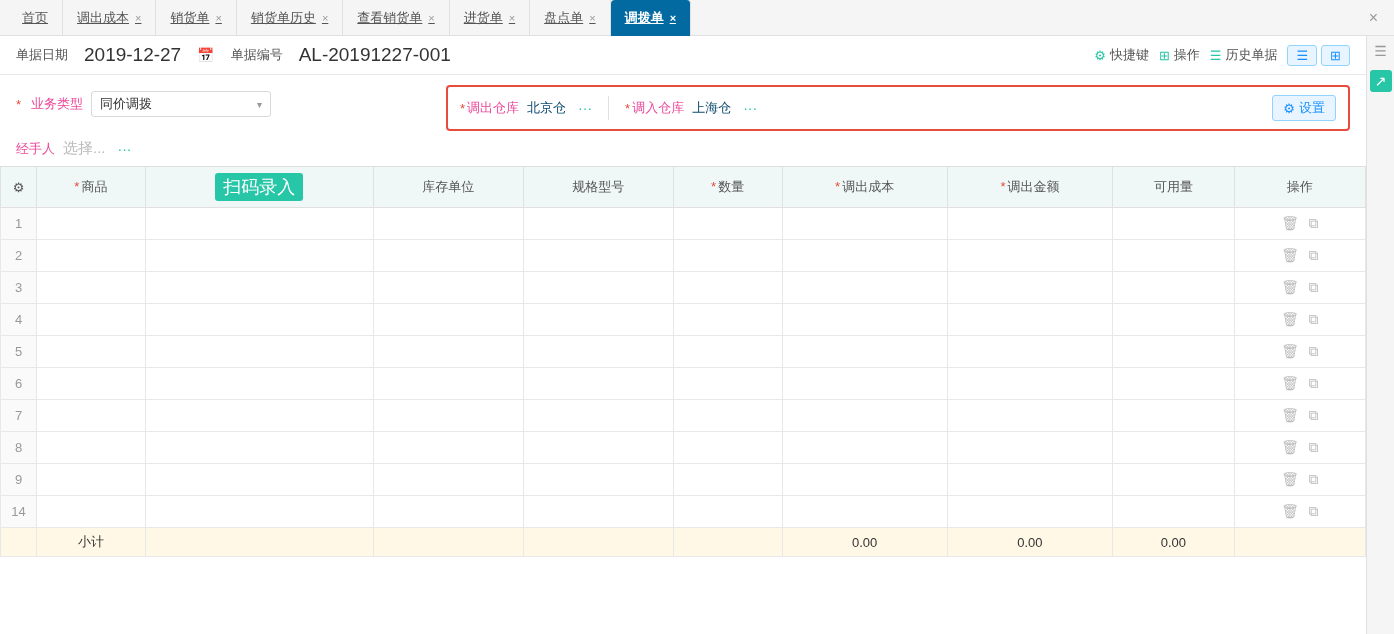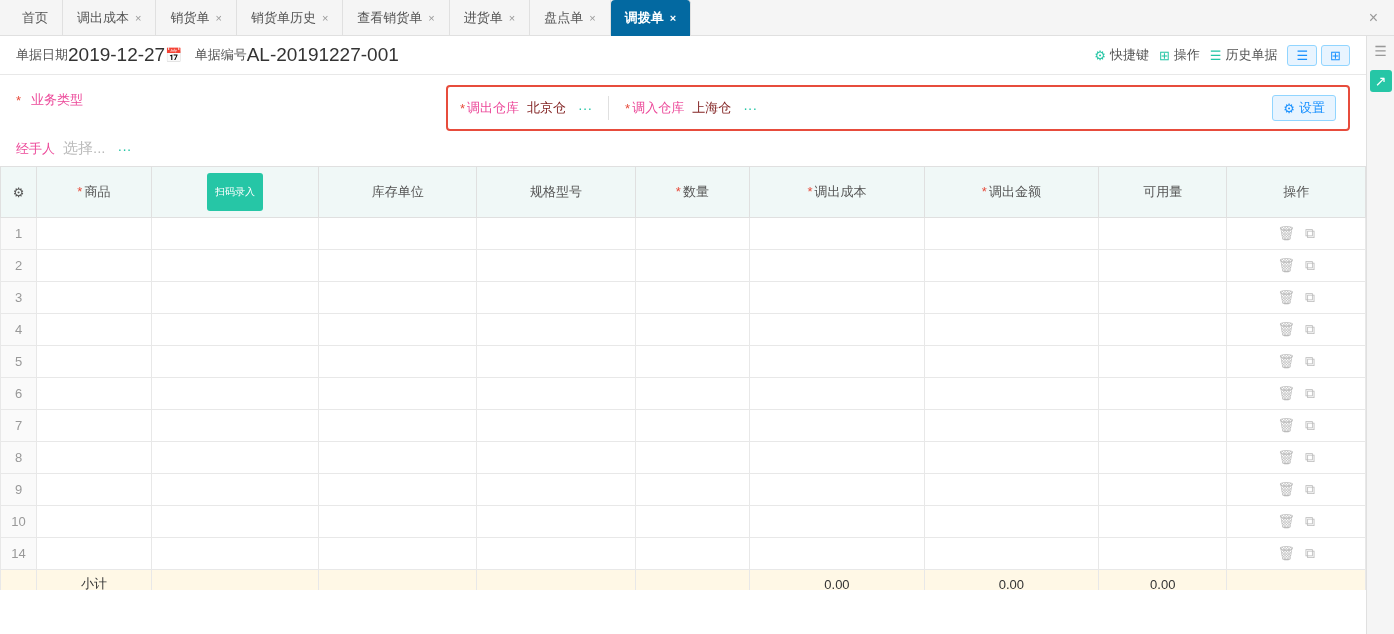--- a/index.html
+++ b/index.html
@@ -15,20 +15,21 @@
     }
     .tab-item {
       display: flex; align-items: center;
       padding: 0 14px;
       height: 36px;
       cursor: pointer;
       font-size: 13px;
       color: #555;
       border-right: 1px solid #e0e0e0;
       white-space: nowrap;
+      text-decoration: underline;
     }
     .tab-item.active {
       background: #fff;
       color: #333;
       font-weight: bold;
       border-top: 2px solid #26c6a6;
     }
     .tab-close {
       margin-left: 6px;
       font-size: 11px;
@@ -42,21 +43,21 @@
       cursor: pointer;
       padding: 0 8px;
     }
 
     
     .toolbar-row {
       display: flex; align-items: center;
       padding: 8px 16px;
       border-bottom: 1px solid #e8e8e8;
       background: #fff;
-      gap: 0;
+      gap: 16px;
     }
     .toolbar-label { color: #555; font-size: 13px; }
     .toolbar-value { color: #333; font-size: 19px; font-weight: 500; }
     .toolbar-icon { color: #26c6a6; cursor: pointer; font-size: 14px; }
     .toolbar-right {
       margin-left: auto;
       display: flex; align-items: center; gap: 10px;
     }
     .toolbar-btn {
       display: flex; align-items: center; gap: 4px;
@@ -67,21 +68,21 @@
       background: #e8f4ff;
       color: #1890ff;
       border: 1px solid #91d5ff;
       border-radius: 3px;
       padding: 2px 8px;
       font-size: 13px;
       cursor: pointer;
     }
     .required-star { color: #e74c3c; margin-right: 2px; }
     .form-field-label { color: #ec4899; }
-    .form-field-value { color: #7f1d1d; margin-left: 6px; font-weight: 500; }
+    .form-field-value { color: #0c4a6e; margin-left: 6px; font-weight: 500; }
     .form-field-dots { color: #26c6a6; margin-left: 8px; cursor: pointer; font-size: 14px; }
     .form-divider { width: 1px; background: #e0e0e0; height: 24px; margin: 0 16px; }
 
     
     .select-wrapper {
       display: flex; align-items: center;
       border: 1px solid #d9d9d9;
       border-radius: 3px;
       padding: 3px 8px;
       min-width: 160px;
@@ -134,22 +135,22 @@
       padding: 5px 8px;
       text-align: center;
       color: #333;
       font-weight: 500;
     }
     .gear-col { width: 36px; }
     .scan-btn {
       background: #26c6a6;
       color: #fff;
       border-radius: 3px;
-      padding: 12px 8px;
-      font-size: 10px;
+      padding: 2px 8px;
+      font-size: 18px;
       cursor: pointer;
       border: none;
     }
     .action-icon {
       color: #bbb;
       cursor: pointer;
       font-size: 14px;
       margin: 0 3px;
     }
 
@@ -238,21 +239,21 @@
   </div>
   <span class="tab-bar-close">×</span>
 </div>
 
 <div class="main-content">
 
   <div class="toolbar-row">
     <span class="toolbar-label">单据日期</span>
     <span class="toolbar-value">2019-12-27</span>
     <span class="toolbar-icon">📅</span>
-    <span class="toolbar-label" style="margin-left:12px;">单据编号</span>
+    <span class="toolbar-label" style="">单据编号</span>
     <span class="toolbar-value">AL-20191227-001</span>
 
     <div class="toolbar-right">
       <div class="toolbar-btn">
         <span class="btn-icon">⚙</span>
         <span>快捷键</span>
       </div>
       <div class="toolbar-btn">
         <span class="btn-icon">⊞</span>
         <span>操作</span>
@@ -266,20 +267,24 @@
         <button class="toolbar-btn-blue">⊞</button>
       </div>
     </div>
   </div>
 
   <div style="padding: 10px 16px 0 16px; display:flex; align-items:flex-start; gap:0;">
 
     <div style="display:flex; align-items:center; gap:8px; flex: 0 0 430px; padding: 6px 0;">
       <span class="required-star">*</span>
       <span class="form-field-label">业务类型</span>
+      <div class="select-wrapper" style="min-width:180px;">
+        <span class="select-value">同价调拨</span>
+        <span class="select-arrow">▾</span>
+      </div>
     </div>
 
     <div style="flex:1; border: 2px solid #e74c3c; border-radius:4px; display:flex; align-items:center; padding: 8px 12px; gap:0;">
 
       <span class="required-star">*</span>
       <span class="form-field-label">调出仓库</span>
       <span class="form-field-value" style="margin-left:8px;">北京仓</span>
       <span class="form-field-dots" style="margin-left:12px;">···</span>
 
       <div class="form-divider"></div>
@@ -452,35 +457,20 @@
           <td></td>
             <td></td>
             <td></td>
             <td></td>
           <td>
             <span class="action-icon">🗑</span>
             <span class="action-icon">⧉</span>
           </td>
         </tr>
         <tr>
-          <td class="row-num">10</td>
-          <td></td>
-            <td></td>
-            <td></td>
-            <td></td>
-          <td></td>
-            <td></td>
-            <td></td>
-            <td></td>
-          <td>
-            <span class="action-icon">🗑</span>
-            <span class="action-icon">⧉</span>
-          </td>
-        </tr>
-        <tr>
           <td class="row-num">14</td>
           <td></td>
             <td></td>
             <td></td>
             <td></td>
           <td></td>
             <td></td>
             <td></td>
             <td></td>
           <td>

